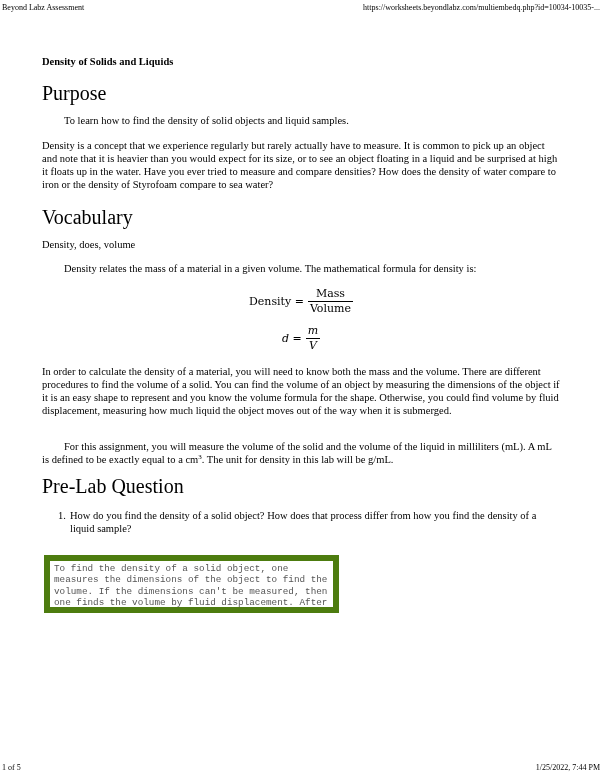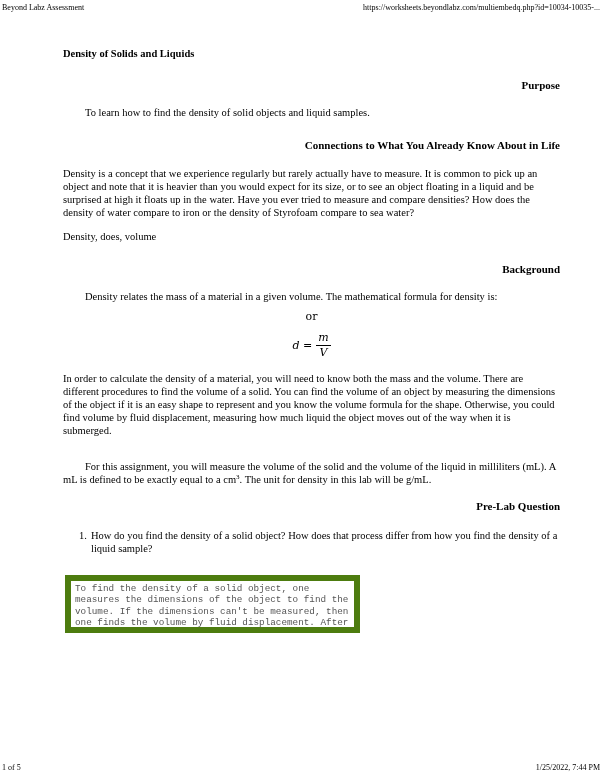--- a/index.html
+++ b/index.html
@@ -11,29 +11,28 @@
     font-family: "Liberation Serif", serif;
     color: #000;
   }
   .page-header, .page-footer {
     position: absolute; left: 2px; right: 2px;
     display: flex; justify-content: space-between;
     font-size: 8px; line-height: 10px; color: #000;
   }
   .page-header { top: 3px; gap: 7px; }
   .page-footer { bottom: 7px; }
-  main { position: absolute; top: 4px; left: 42px; right: 42px; margin-left: 21px; }
+  main { position: absolute; top: 12px; left: 42px; right: 42px; }
   .doc-title {
     margin-top: 43px;
     font-size: 10.5px; line-height: 13px; font-weight: bold;
   }
   h1 {
-    font-size: 11px; line-height: 20px; font-weight: bold;
+    font-size: 20px; line-height: 20px; font-weight: normal;
     font-family: "Liberation Serif", serif;
-    text-align: right;
   }
   .h-purpose    { margin-top: 15px; }
   .h-connect    { margin-top: 16px; }
   .h-vocab      { margin-top: 16px; }
   .h-background { margin-top: 16px; }
   .h-prelab     { margin-top: 10px; }
   p { font-size: 10.5px; line-height: 13px; }
   .indent { text-indent: 22px; }
   .p-purpose  { margin-top: 11px; }
   .p-connect  { margin-top: 12px; }
@@ -85,30 +84,31 @@
   <span>Beyond Labz Assessment</span>
   <span>https://worksheets.beyondlabz.com/multiembedq.php?id=10034-10035-...</span>
 </header>
 
 <main>
   <div class="doc-title">Density of Solids and Liquids</div>
 
   <h1 class="h-purpose">Purpose</h1>
   <p class="p-purpose indent">To learn how to find the density of solid objects and liquid samples.</p>
 
-  <h1 class="h-connect">Connections to What You Already Know About in Life</h1>
   <p class="p-connect">Density is a concept that we experience regularly but rarely actually have to measure. It is common to pick up an object and note that it is heavier than you would expect for its size, or to see an object floating in a liquid and be surprised at high it floats up in the water. Have you ever tried to measure and compare densities? How does the density of water compare to iron or the density of Styrofoam compare to sea water?</p>
 
+  <h1 class="h-vocab">Vocabulary</h1>
   <p class="p-vocab">Density, does, volume</p>
 
-  <h1 class="h-background">Background</h1>
   <p class="p-bg-intro indent">Density relates the mass of a material in a given volume. The mathematical formula for density is:</p>
 
+  <div class="math f1">
+    <span class="lhs"><span>Density</span> <span>=</span></span><span class="frac"><span class="num">Mass</span><span class="den">Volume</span></span>
+  </div>
 
-  <div class="math or">or</div>
 
   <div class="math f2">
     <span class="lhs"><span class="var">d</span> <span>=</span></span><span class="frac"><span class="num var">m</span><span class="den var">V</span></span>
   </div>
 
   <p class="p-bg-1">In order to calculate the density of a material, you will need to know both the mass and the volume. There are different procedures to find the volume of a solid. You can find the volume of an object by measuring the dimensions of the object if it is an easy shape to represent and you know the volume formula for the shape. Otherwise, you could find volume by fluid displacement, measuring how much liquid the object moves out of the way when it is submerged.</p>
 
   <p class="p-bg-2 indent"><span>For this assignment, you will measure the volume of the solid and the volume of the liquid in milliliters (mL). A mL is defined to be exactly equal to a cm</span><sup>3</sup><span>. The unit for density in this lab will be g/mL.</span></p>
 
   <h1 class="h-prelab">Pre-Lab Question</h1>

